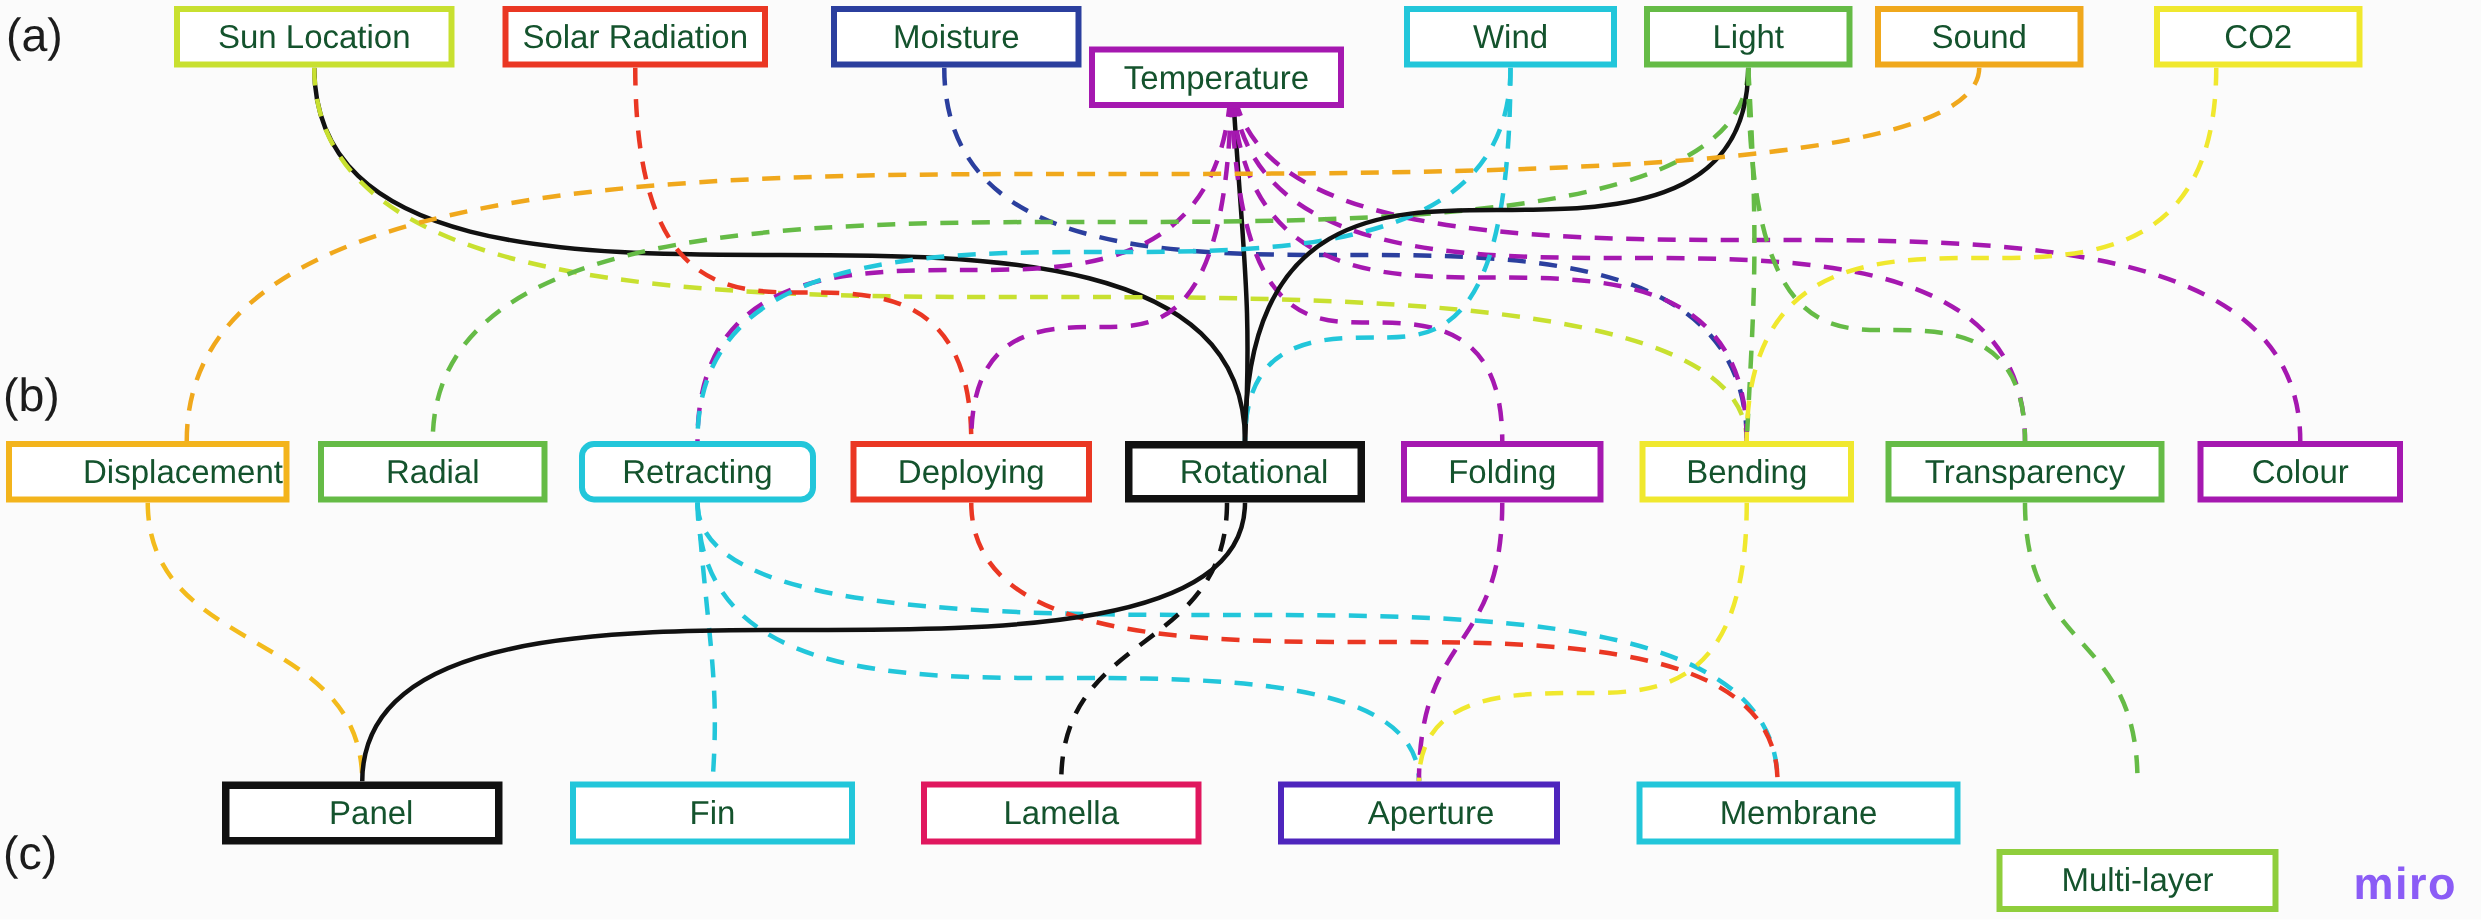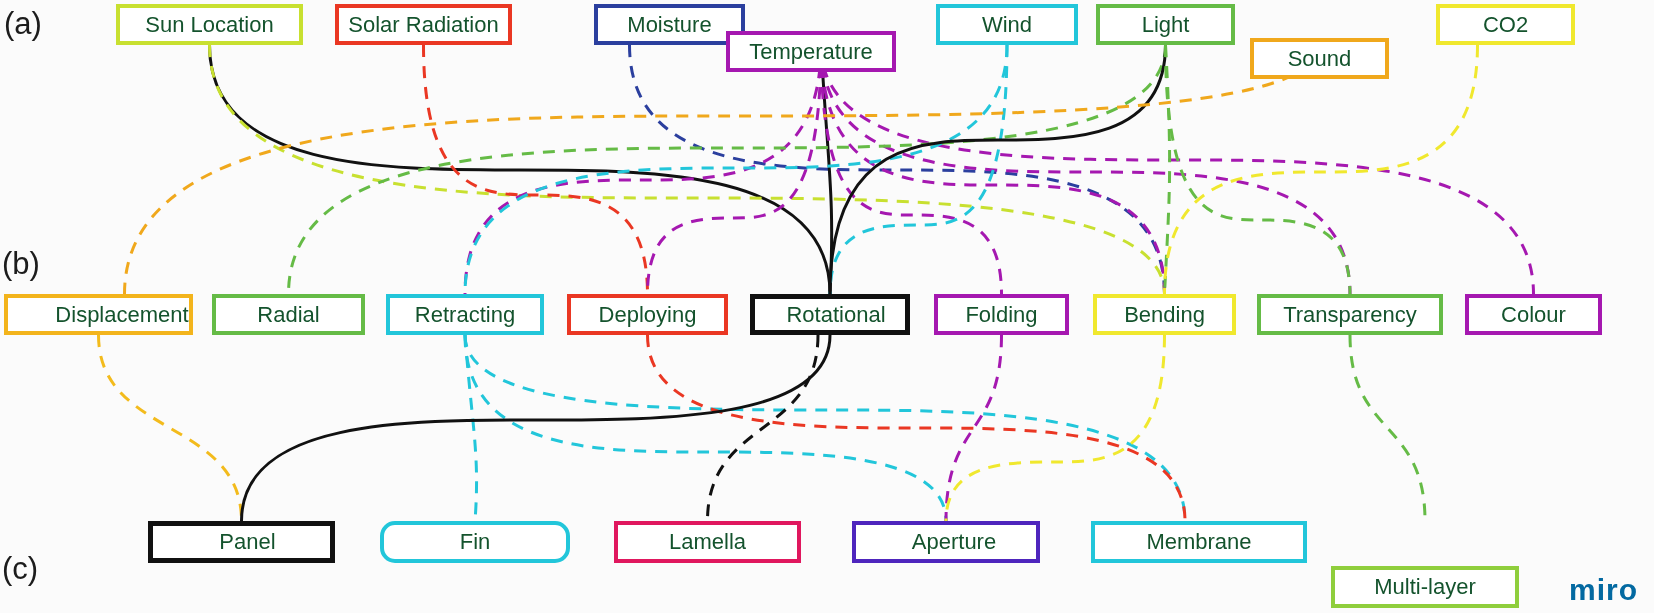--- a/index.html
+++ b/index.html
@@ -27,21 +27,21 @@
     position:absolute;
     font-size:31px;
     color:#1c1c1c;
     letter-spacing:0px;
   }
   #watermark{
     position:absolute;
     right:16px;bottom:6px;
     font-size:30px;
     font-weight:600;
-    color:#0369a1;
+    color:#8b5cf6;
     letter-spacing:1px;
   }
 </style>
 </head>
 <body>
 
 <div id="canvas">
   <svg id="edge-layer" viewBox="0 0 1654 613" xmlns="http://www.w3.org/2000/svg">
       <path d="M 209.5 45 C 209.5 170, 383.24 170, 519.75 170 C 656.26 170, 830 170, 830 294" fill="none" stroke="#111111" stroke-width="3"></path>
       <path d="M 209.5 45 C 209.5 198, 476.90000000000003 198, 687 198 C 897.1 198, 1164.5 198, 1164.5 294" fill="none" stroke="#c8e030" stroke-width="3" stroke-dasharray="12 9"></path>
@@ -70,37 +70,37 @@
       <path d="M 830 335 C 830 420, 665.22 420, 535.75 420 C 406.28000000000003 420, 241.5 420, 241.5 521" fill="none" stroke="#111111" stroke-width="3"></path>
       <path d="M 818 335 C 818 437.3, 707.5 418.7, 707.5 521" fill="none" stroke="#111111" stroke-width="3" stroke-dasharray="12 9"></path>
       <path d="M 1001.5 335 C 1001.5 437.3, 946 418.7, 946 521" fill="none" stroke="#a518b0" stroke-width="3" stroke-dasharray="12 9"></path>
       <path d="M 1164.5 335 C 1164.5 462, 1103.32 462, 1055.25 462 C 1007.1800000000001 462, 946 462, 946 521" fill="none" stroke="#f0e82e" stroke-width="3" stroke-dasharray="12 9"></path>
       <path d="M 1350 335 C 1350 437.3, 1425 418.7, 1425 521" fill="none" stroke="#65bb46" stroke-width="3" stroke-dasharray="12 9"></path>
     </svg>
 
   <div id="nodes">
       <div class="node" style="left: 116px; width: 187px; top: 4px; height: 41px; line-height: 33px; border-color: rgb(200, 224, 48);">Sun Location</div>
       <div class="node" style="left: 335px; width: 177px; top: 4px; height: 41px; line-height: 33px; border-color: rgb(234, 55, 35);">Solar Radiation</div>
-      <div class="node" style="left: 554px; width: 151px; top: 4px; height: 41px; line-height: 33px; border-color: rgb(43, 63, 158); margin-left: 40px;">Moisture</div>
+      <div class="node" style="left: 554px; width: 167px; top: 4px; height: 41px; line-height: 33px; border-color: rgb(43, 63, 158);">Moisture</div>
       <div class="node" style="left: 726px; width: 170px; top: 4px; height: 41px; line-height: 33px; border-color: rgb(165, 24, 176); margin-top: 27px;">Temperature</div>
       <div class="node" style="left: 936px; width: 142px; top: 4px; height: 41px; line-height: 33px; border-color: rgb(34, 198, 218);">Wind</div>
       <div class="node" style="left: 1096px; width: 139px; top: 4px; height: 41px; line-height: 33px; border-color: rgb(101, 187, 70);">Light</div>
-      <div class="node" style="left: 1250px; width: 139px; top: 4px; height: 41px; line-height: 33px; border-color: rgb(240, 168, 28); margin-top: 34px;">Sound</div>
+      <div class="node" style="left: 1250px; width: 139px; top: 4px; height: 41px; line-height: 33px; border-color: rgb(240, 168, 28);">Sound</div>
       <div class="node" style="left: 1408px; width: 139px; top: 4px; height: 41px; line-height: 33px; border-color: rgb(240, 232, 46); margin-left: 28px;">CO2</div>
       <div class="node" style="left: 4px; width: 189px; top: 294px; height: 41px; line-height: 33px; border-color: rgb(243, 180, 28); padding-left: 47px;">Displacement</div>
       <div class="node" style="left: 212px; width: 153px; top: 294px; height: 41px; line-height: 33px; border-color: rgb(101, 187, 70);">Radial</div>
-      <div class="node" style="left: 386px; width: 158px; top: 294px; height: 41px; line-height: 33px; border-color: rgb(34, 198, 218);">Retracting</div>
+      <div class="node" style="left: 386px; width: 158px; top: 294px; height: 41px; line-height: 33px; border-color: rgb(34, 198, 218); border-radius: 10px;">Retracting</div>
       <div class="node" style="left: 567px; width: 161px; top: 294px; height: 41px; line-height: 33px; border-color: rgb(234, 55, 35);">Deploying</div>
       <div class="node thick" style="left: 750px; width: 160px; top: 294px; height: 41px; line-height: 31px; border-color: rgb(17, 17, 17);">Rotational</div>
       <div class="node" style="left: 934px; width: 135px; top: 294px; height: 41px; line-height: 33px; border-color: rgb(165, 24, 176);">Folding</div>
       <div class="node" style="left: 1093px; width: 143px; top: 294px; height: 41px; line-height: 33px; border-color: rgb(240, 232, 46);">Bending</div>
       <div class="node" style="left: 1257px; width: 186px; top: 294px; height: 41px; line-height: 33px; border-color: rgb(101, 187, 70);">Transparency</div>
       <div class="node" style="left: 1465px; width: 137px; top: 294px; height: 41px; line-height: 33px; border-color: rgb(165, 24, 176);">Colour</div>
       <div class="node thick" style="left: 148px; width: 187px; top: 521px; height: 42px; line-height: 32px; border-color: rgb(17, 17, 17);">Panel</div>
-      <div class="node" style="left: 380px; width: 190px; top: 521px; height: 42px; line-height: 34px; border-color: rgb(34, 198, 218); border-radius: 15px;">Fin</div>
+      <div class="node" style="left: 380px; width: 190px; top: 521px; height: 42px; line-height: 34px; border-color: rgb(34, 198, 218);">Fin</div>
       <div class="node" style="left: 614px; width: 187px; top: 521px; height: 42px; line-height: 34px; border-color: rgb(224, 23, 94);">Lamella</div>
       <div class="node" style="left: 852px; width: 188px; top: 521px; height: 42px; line-height: 34px; border-color: rgb(78, 37, 189); padding-left: 16px;">Aperture</div>
       <div class="node" style="left: 1091px; width: 216px; top: 521px; height: 42px; line-height: 34px; border-color: rgb(34, 198, 218);">Membrane</div>
       <div class="node" style="left: 1331px; width: 188px; top: 521px; height: 42px; line-height: 34px; border-color: rgb(143, 206, 60); margin-top: 45px;">Multi-layer</div>
     </div>
 
   <div class="row-label" style="left:4px;top:6px;">(a)</div>
   <div class="row-label" style="left:2px;top:246px;">(b)</div>
   <div class="row-label" style="left:2px;top:551px;">(c)</div>
 

